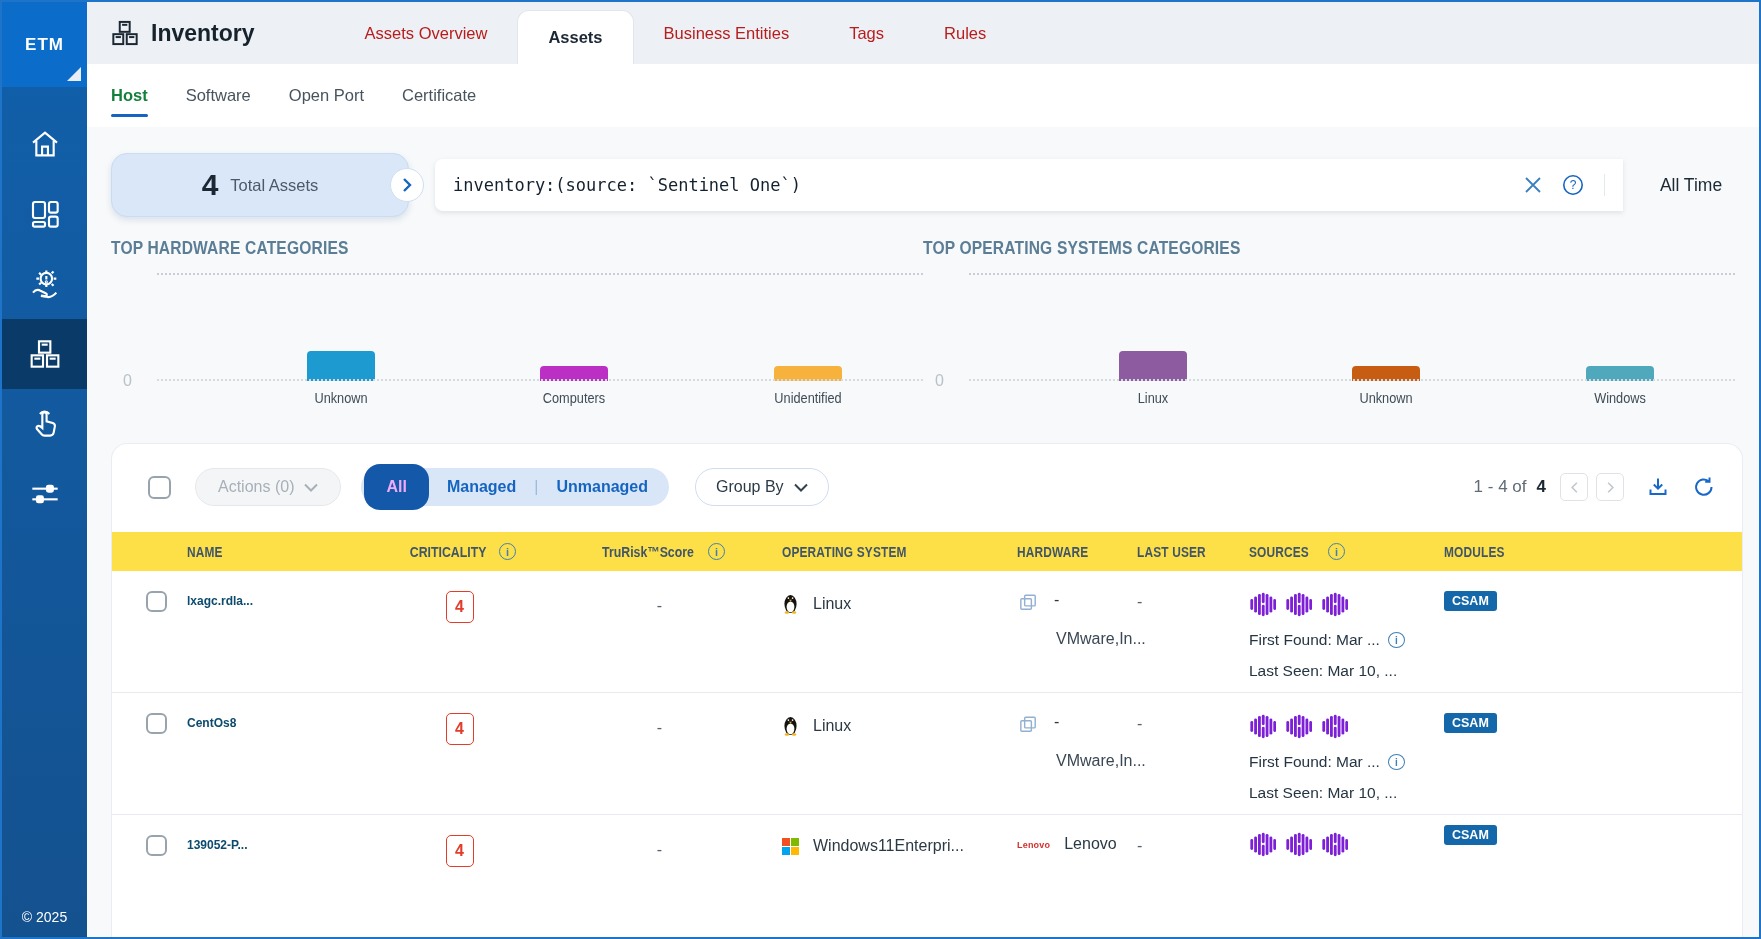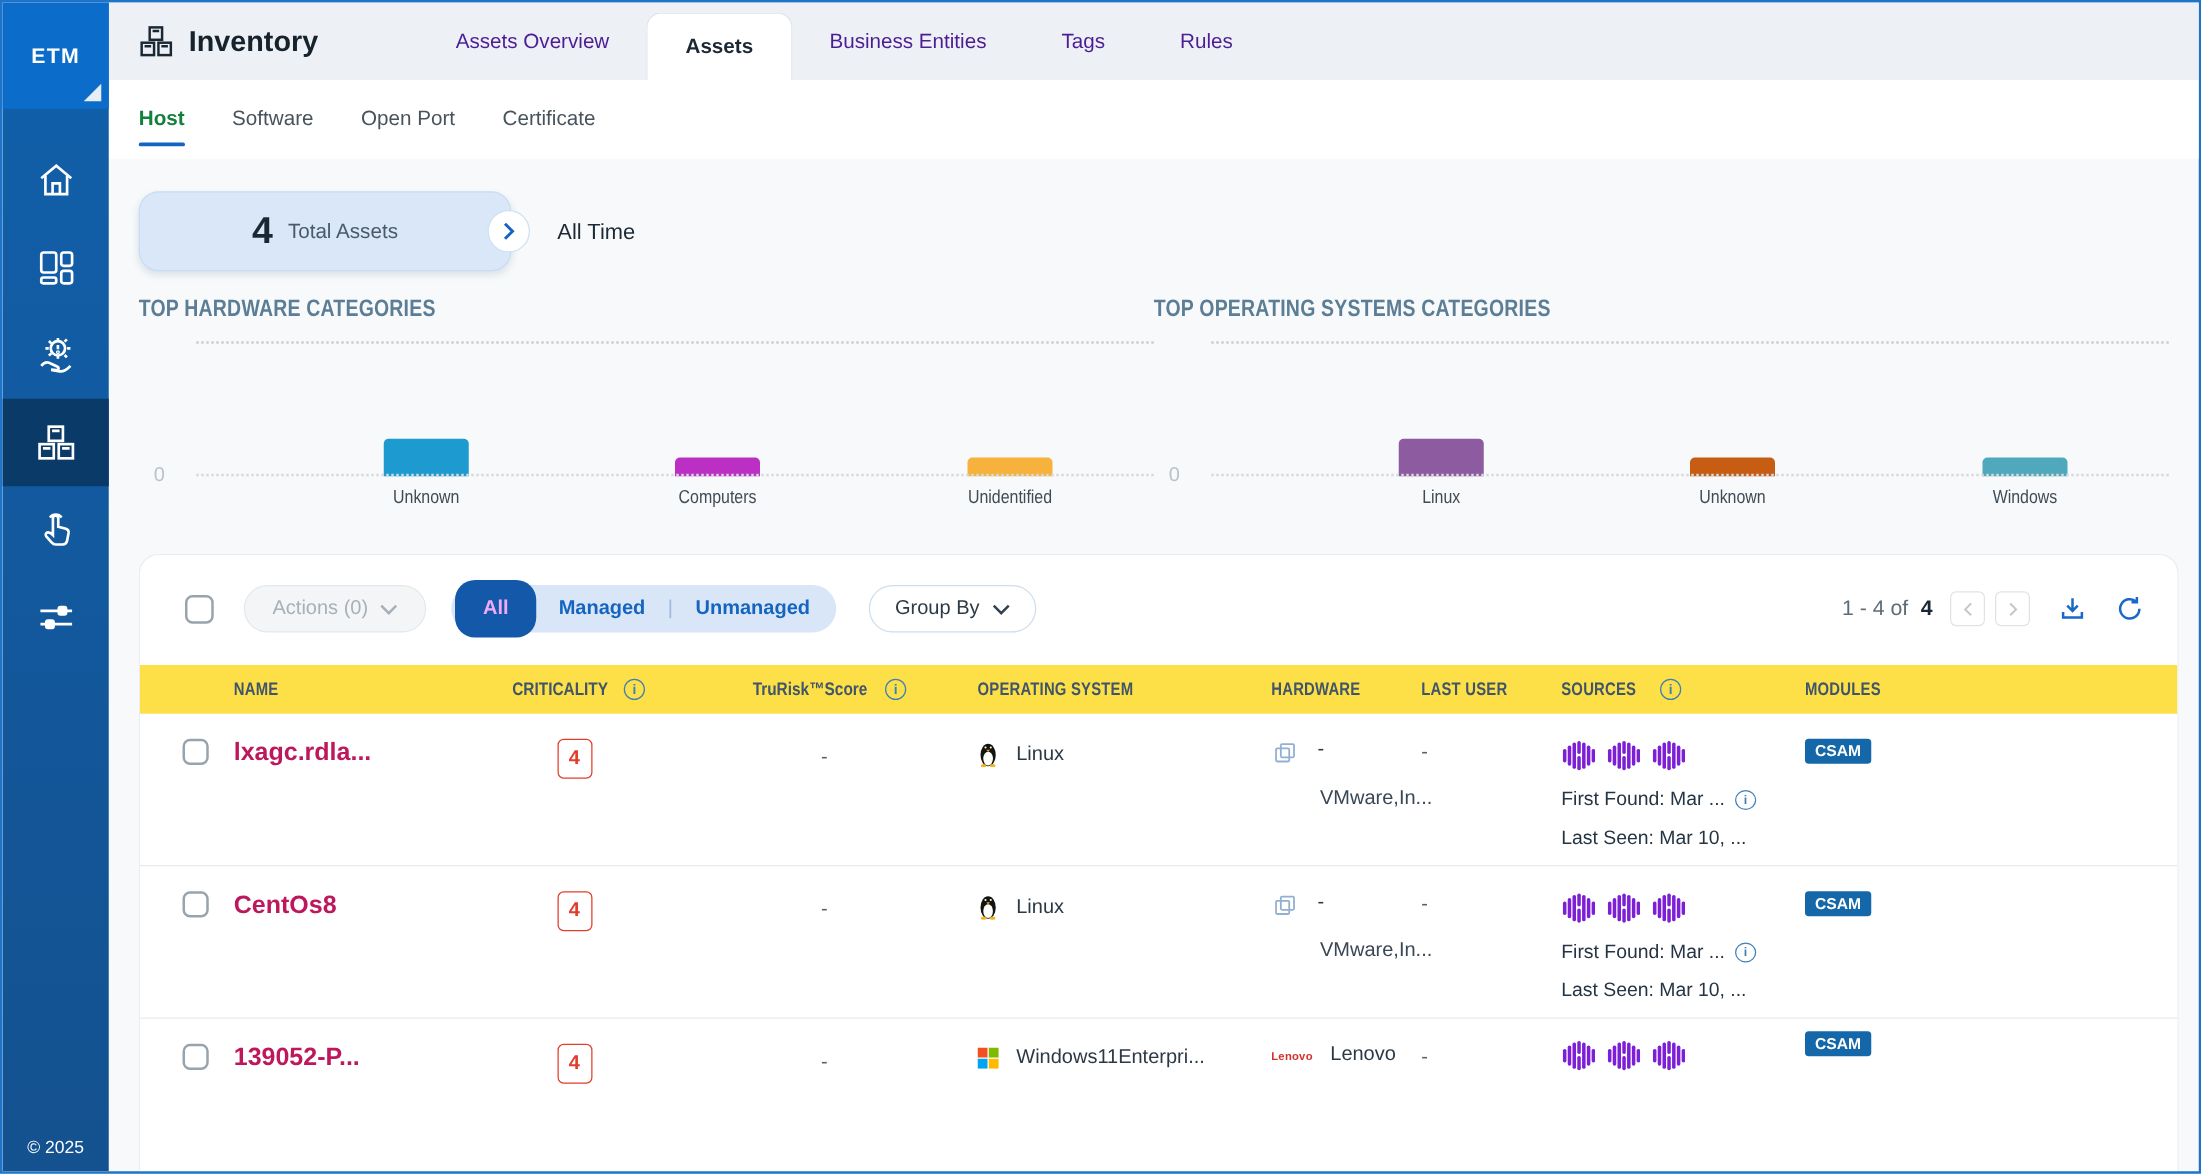--- a/index.html
+++ b/index.html
@@ -28,21 +28,21 @@
 
   
   .main { flex:1; display:flex; flex-direction:column; min-width:0; }
 
   
   .topband { height:62px; background:#edf1f5; display:flex; align-items:stretch; flex:0 0 62px; }
   .page-title-wrap { display:flex; align-items:center; gap:12px; padding-left:24px; }
   .page-title-wrap svg { width:28px; height:28px; stroke:#1b2834; stroke-width:1.7; fill:none; }
   .page-title { font-size:23px; font-weight:bold; color:#16222c; }
   .top-tabs { display:flex; align-items:flex-end; margin-left:80px; }
-  .top-tab { padding:0 30px; height:62px; display:flex; align-items:center; font-size:16.5px; color:#4c1d95; cursor:pointer; }
+  .top-tab { padding:0 30px; height:62px; display:flex; align-items:center; font-size:16.5px; color:#b91c1c; cursor:pointer; }
   .top-tab.active { background:#fff; border-radius:12px 12px 0 0; font-weight:bold; color:#1b2834;
                     border:1px solid #dfe6ee; border-bottom:none; height:54px; }
 
   
   .subnav { height:63px; background:#fff; display:flex; align-items:center; gap:0; padding-left:24px; flex:0 0 63px; }
   .subtab { margin-right:38px; font-size:16.5px; color:#47545e; cursor:pointer; position:relative; height:100%; display:flex; align-items:center; }
   .subtab.active { font-weight:bold; color:#15803d; }
   .subtab.active::after { content:""; position:absolute; left:0; bottom:10px; width:100%; height:3px; background:#1565c0; border-radius:2px; }
 
   
@@ -98,21 +98,21 @@
   .tool-ico svg { width:24px; height:24px; stroke:#1868c9; stroke-width:2; fill:none; }
 
   .thead { display:grid; grid-template-columns:75px 195px 155px 245px 235px 120px 112px 195px 1fr;
            background:#fde047; height:40px; align-items:center; margin:4px 0 0 0; }
   .th { font-size:14.5px; font-weight:bold; color:#41556a; display:flex; align-items:center; gap:6px; }
   .th.center { justify-content:center; }
   .info-i { width:17px; height:17px; border:1.4px solid #3f7fb5; border-radius:50%; color:#3f7fb5; font-size:11px; font-weight:bold;
             display:inline-flex; align-items:center; justify-content:center; font-style:normal; flex:0 0 17px; }
   .trow { display:grid; grid-template-columns:75px 195px 155px 245px 235px 120px 112px 195px 1fr;
           border-bottom:1px solid #e7ebef; padding:20px 0 14px 0; min-height:122px; align-items:start; }
-  .cell-name a { color:#be185d; font-weight:bold; font-size:20px; text-decoration:none; cursor:pointer;margin-top:16px; }
+  .cell-name a { color:#0c4a6e; font-weight:bold; font-size:12px; text-decoration:none; cursor:pointer;margin-top:16px; }
   .crit-box { width:28px; height:32px; border:1.6px solid #e23c2a; border-radius:5px; color:#e23c2a; font-weight:bold; font-size:16px;
               display:flex; align-items:center; justify-content:center; margin:0 auto; }
   .cell-center { text-align:center; color:#55616b; font-size:16px; padding-top:6px; }
   .os-cell { display:flex; align-items:center; gap:14px; font-size:16px; color:#2b3945; padding-top:2px; }
   .hw-cell { font-size:16px; color:#2b3945; }
   .hw-line { display:flex; align-items:flex-start; gap:14px; }
   .hw-detail { margin-left:39px; margin-top:16px; color:#3a4754; }
   .lenovo-logo { color:#d2312e; font-weight:bold; font-size:9px; letter-spacing:.2px; padding-top:5px; }
   .user-cell { font-size:16px; color:#55616b; padding-top:2px; }
   .sources-cell { font-size:15.5px; color:#253543; }
@@ -288,20 +288,31 @@
   <div class="filter-row">
     <div class="total-card">
       <span class="total-count">4</span>
       <span class="total-label">Total Assets</span>
       <span class="total-next">
           <svg>
             <use href="#i-chev-right"></use>
           </svg>
         </span>
     </div>
+    <div class="search-wrap">
+      <input class="search-input" value="inventory:(source: `Sentinel One`)" style="">
+      <div class="search-actions">
+        <svg>
+            <use href="#i-x"></use>
+          </svg>
+        <svg>
+            <use href="#i-help"></use>
+          </svg>
+      </div>
+    </div>
     <div class="time-range">All Time</div>
   </div>
 
   <div class="charts">
     <div class="chart">
       <span class="chart-title cond">TOP HARDWARE CATEGORIES</span>
       <div class="plot">
         <div class="gridline-top"></div>
         <span class="ytick">0</span>
         <div class="bar bp1" style="height: 30px; background: rgb(29, 154, 208);"></div>

